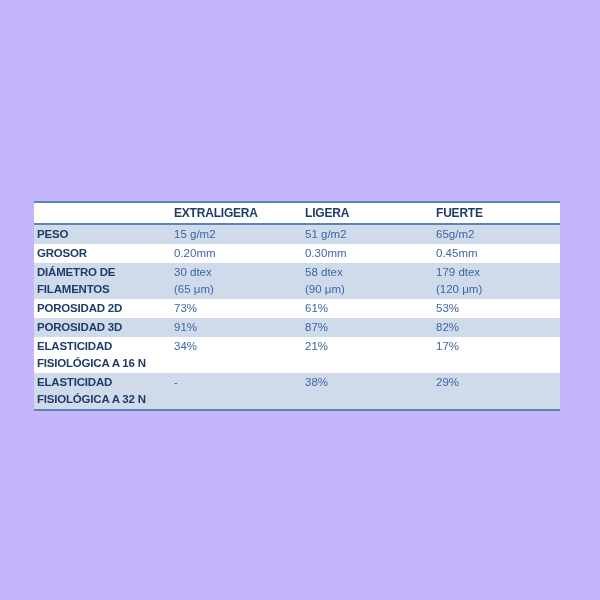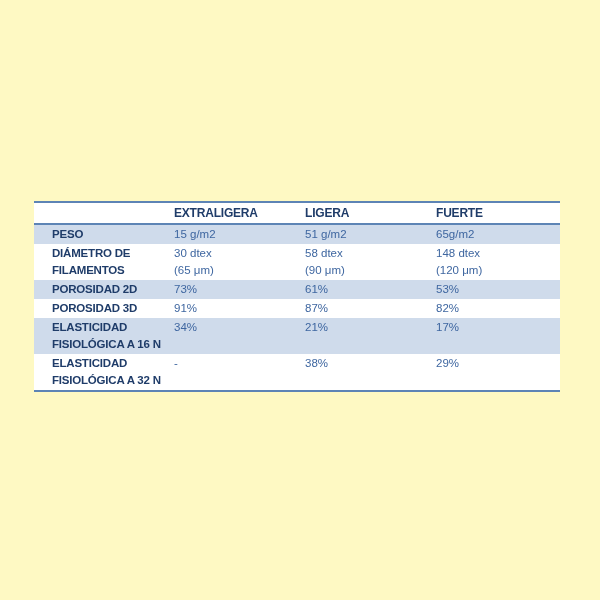--- a/index.html
+++ b/index.html
@@ -8,21 +8,21 @@
     background: #ffffff;
     width: 600px;
     height: 600px;
     font-family: "Liberation Sans", sans-serif;
     overflow: hidden;
   }
   .canvas {
     position: relative;
     width: 600px;
     height: 600px;
-    background: #fef9c3;
+    background: #c4b5fd;
   }
   .table-wrap {
     position: absolute;
     left: 34px;
     top: 201px;
     width: 526px;
   }
   table.spec-table {
     border-collapse: collapse;
     width: 100%;
@@ -48,21 +48,21 @@
     line-height: 17px;
     vertical-align: top;
     text-align: left;
     padding: 1px 0 1px 2px;
     white-space: pre-line;
   }
   table.spec-table tbody th {
     color: #1f3c69;
     font-weight: bold;
     letter-spacing: -0.2px;
-    padding-left: 18px;
+    padding-left: 3px;
   }
   table.spec-table tbody td {
     color: #3e66a0;
     font-weight: normal;
   }
   
   table.spec-table tbody tr:nth-child(odd) {
     background: #cfdbeb;
   }
   table.spec-table tbody tr:nth-child(even) {
@@ -90,27 +90,33 @@
         </tr>
       </thead>
       <tbody>
         <tr>
           <th>PESO</th>
           <td>15 g/m2</td>
           <td>51 g/m2</td>
           <td>65g/m2</td>
         </tr>
         <tr>
+          <th>GROSOR</th>
+          <td>0.20mm</td>
+          <td>0.30mm</td>
+          <td>0.45mm</td>
+        </tr>
+        <tr>
           <th>DIÁMETRO DE
 FILAMENTOS</th>
           <td>30 dtex
 (65 μm)</td>
           <td>58 dtex
 (90 μm)</td>
-          <td>148 dtex
+          <td>179 dtex
 (120 μm)</td>
         </tr>
         <tr>
           <th>POROSIDAD 2D</th>
           <td>73%</td>
           <td>61%</td>
           <td>53%</td>
         </tr>
         <tr>
           <th>POROSIDAD 3D</th>

